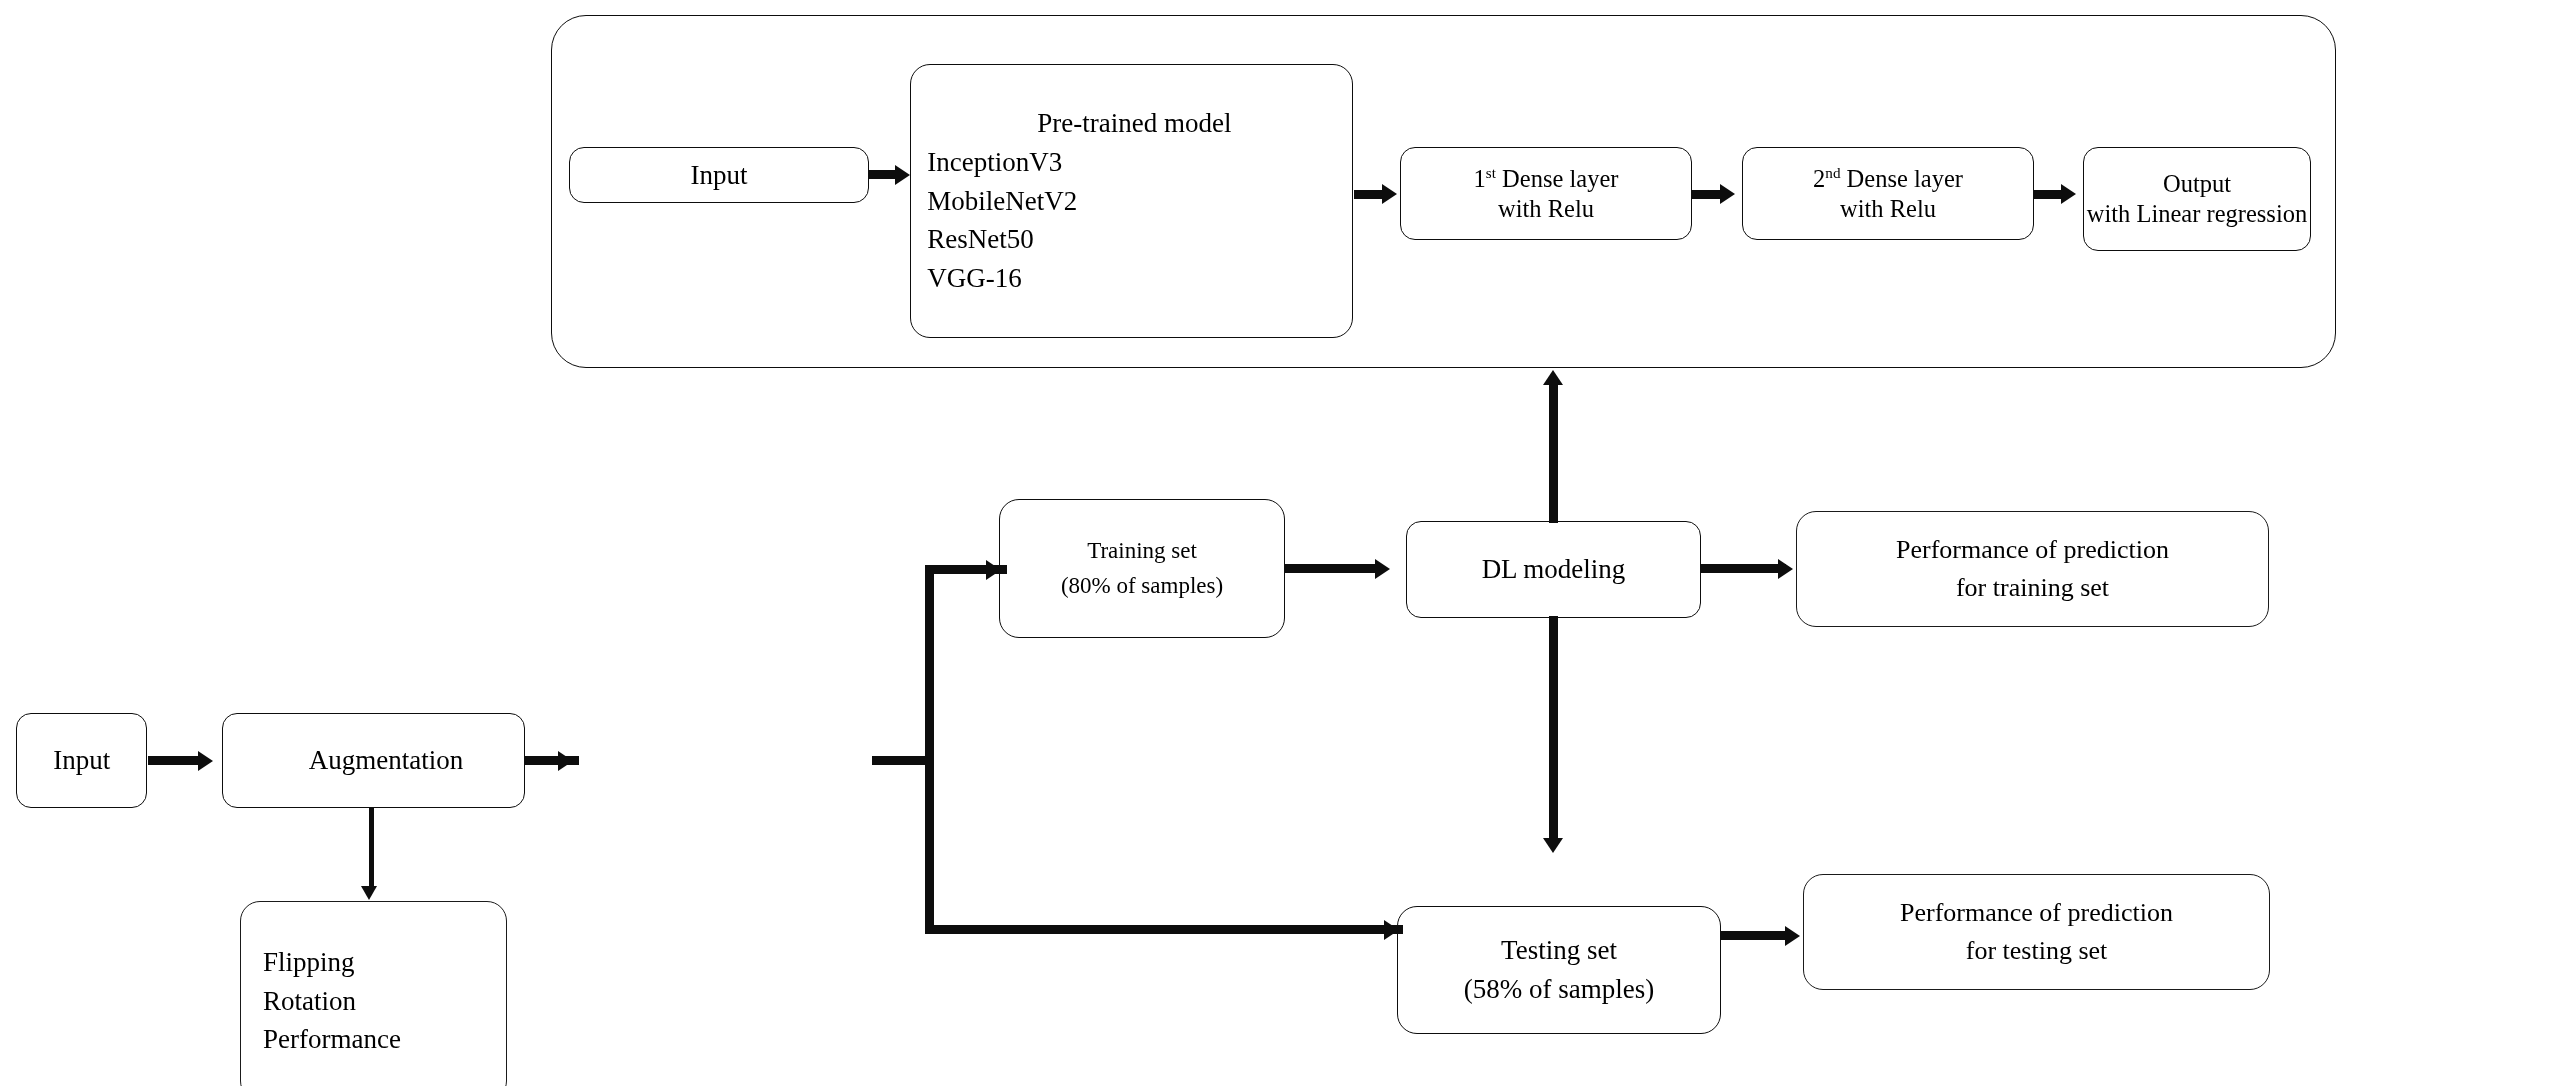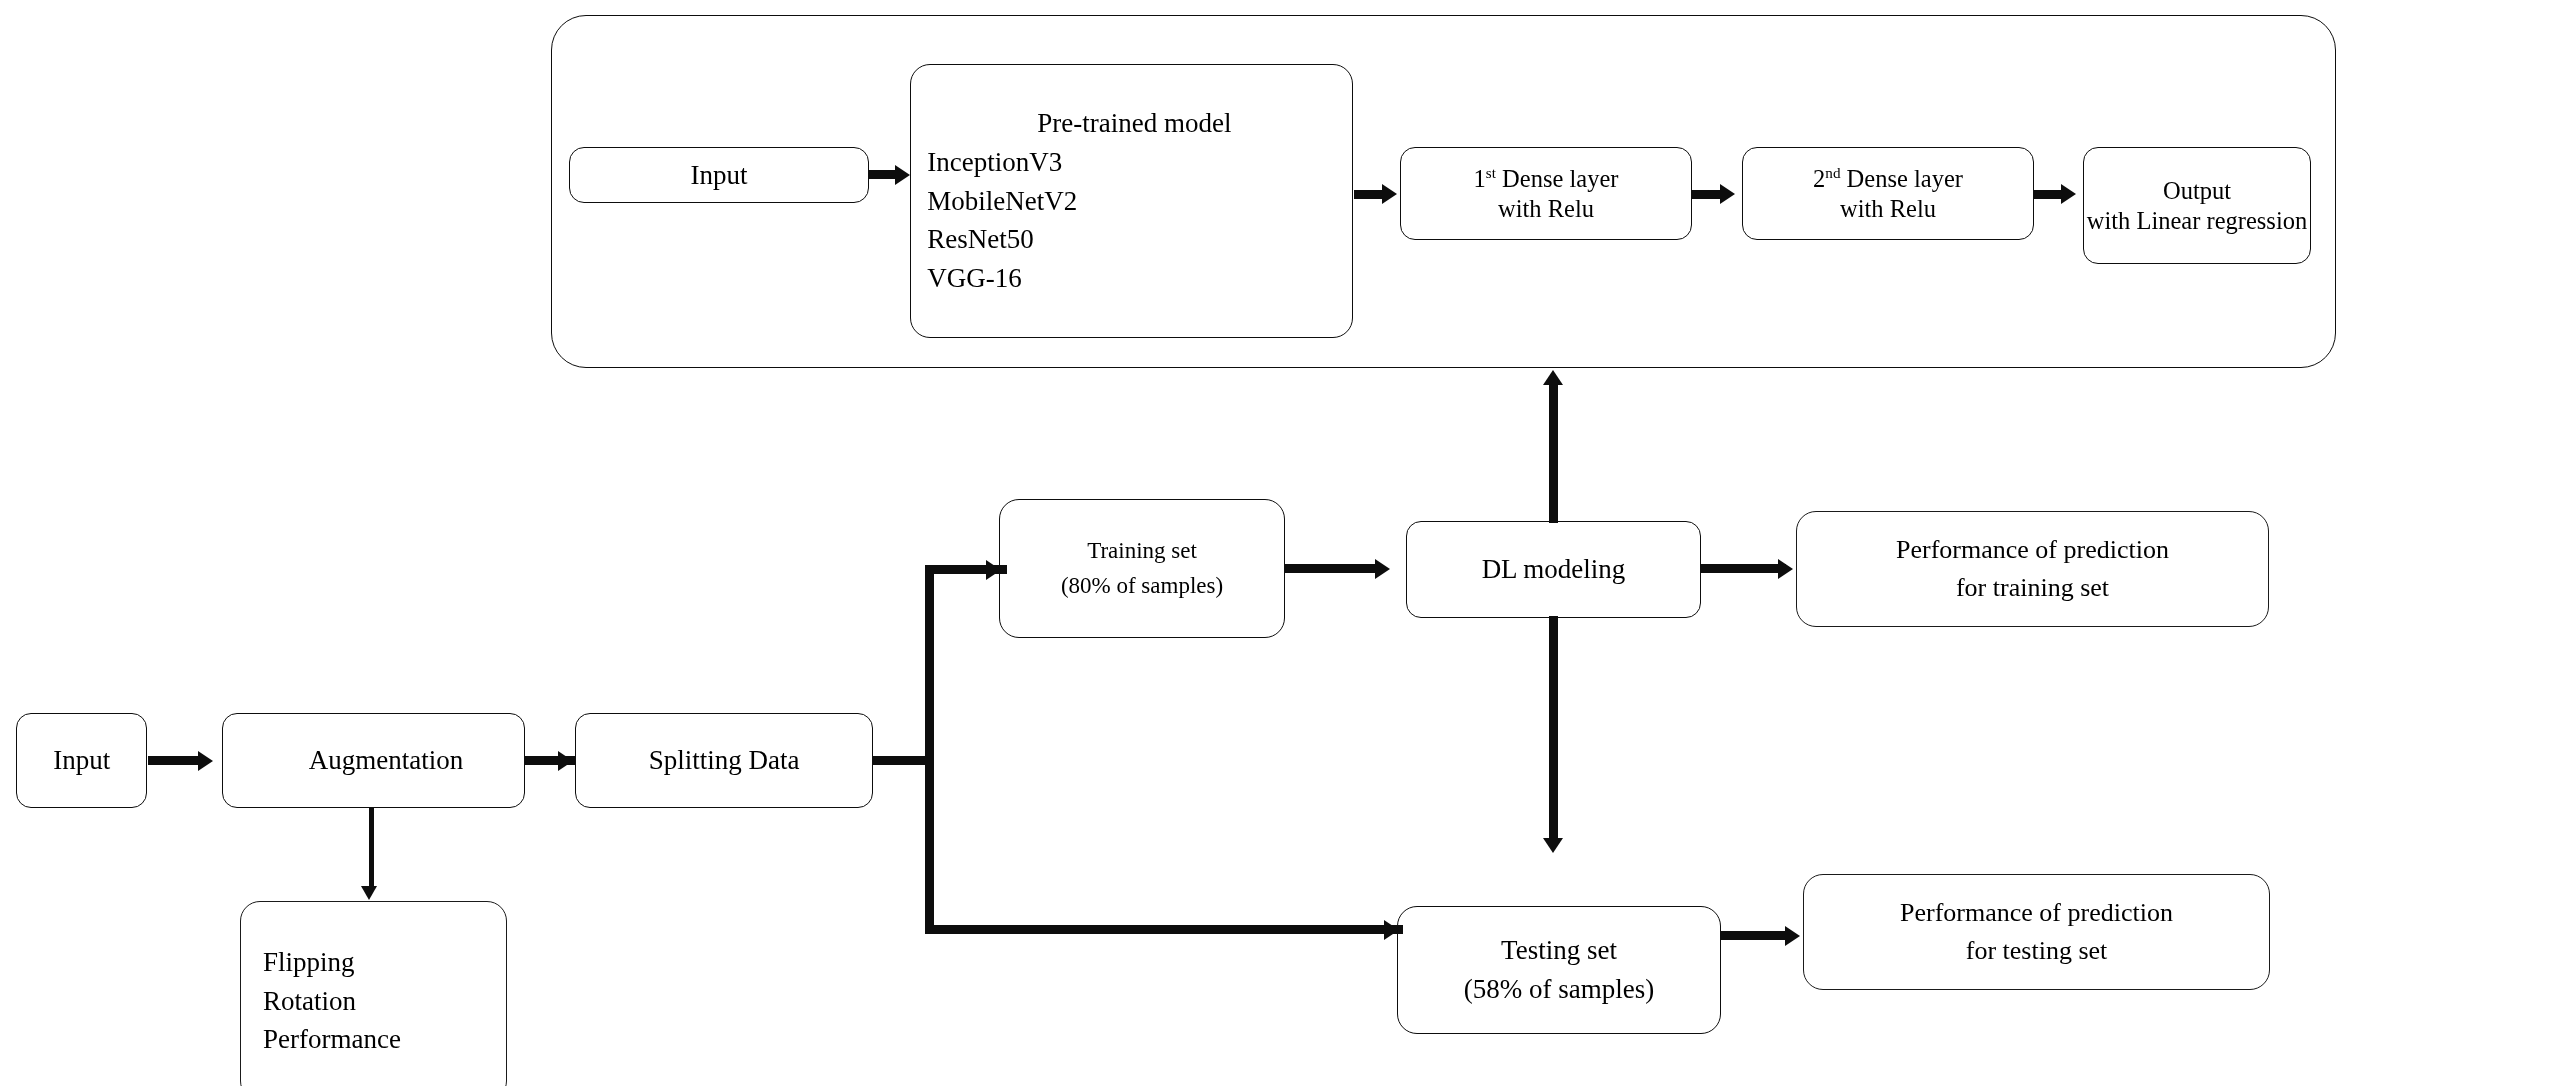--- a/index.html
+++ b/index.html
@@ -91,21 +91,21 @@
   <div class="arrow-r" style="left:1720px;top:184px;"></div>
 
   <div class="node r-sm" style="left:1742px;top:147px;width:292px;height:93px;font-size:24.5px;">
     <span class="line"><span>2</span><sup>nd</sup><span> Dense layer</span></span>
     <span class="line">with Relu</span>
   </div>
 
   <div class="hline" style="left:2033px;top:190px;width:33px;height:8.8px;"></div>
   <div class="arrow-r" style="left:2061px;top:184px;"></div>
 
-  <div class="node r-sm" style="left:2083px;top:147px;width:228px;height:117px;font-size:24.5px;">
+  <div class="node r-sm" style="left:2083px;top:147px;width:228px;height:104px;font-size:24.5px;">
     <span class="line">Output</span>
     <span class="line">with Linear regression</span>
   </div>
 
   <div class="node r-md" style="left:999px;top:499px;width:286px;height:139px;font-size:23px;">
     <span class="line">Training set</span>
     <span class="line">(80% of samples)</span>
   </div>
 
   <div class="hline" style="left:1285px;top:564px;width:93px;height:8.8px;"></div>
@@ -149,23 +149,20 @@
   <div class="hline" style="left:148px;top:756px;width:56px;height:8.8px;"></div>
   <div class="arrow-r" style="left:198px;top:751px;"></div>
 
   <div class="node r-sm" style="left:222px;top:713px;width:303px;height:95px;font-size:27px;padding-left:25px;">
     <span class="line">Augmentation</span>
   </div>
 
   <div class="hline" style="left:525px;top:756px;width:54px;height:8.8px;"></div>
   <div class="arrow-r" style="left:558px;top:751px;"></div>
 
-  <div class="node r-sm" style="left:575px;top:713px;width:298px;height:95px;font-size:27px;">
-    <span class="line">Splitting Data</span>
-  </div>
 
   <div class="vline" style="left:369px;top:808px;width:5.3px;height:79px;"></div>
   <div class="arrow-d sm" style="left:361px;top:886px;"></div>
 
   <div class="node thin leftalign r-md" style="left:240px;top:901px;width:267px;height:200px;font-size:27px;justify-content:center;padding:4.7px 16.3px;">
     <span class="line">Flipping</span>
     <span class="line">Rotation</span>
     <span class="line">Performance</span>
   </div>
 

